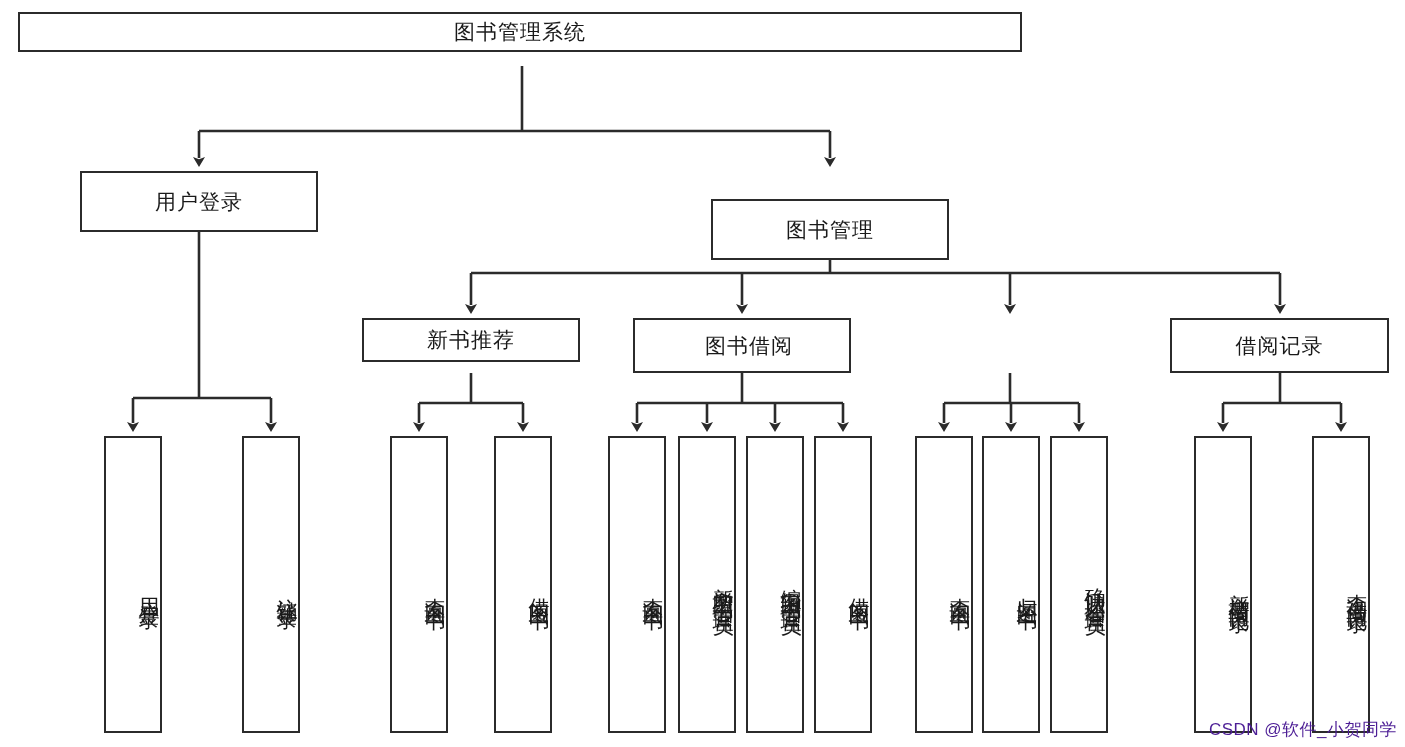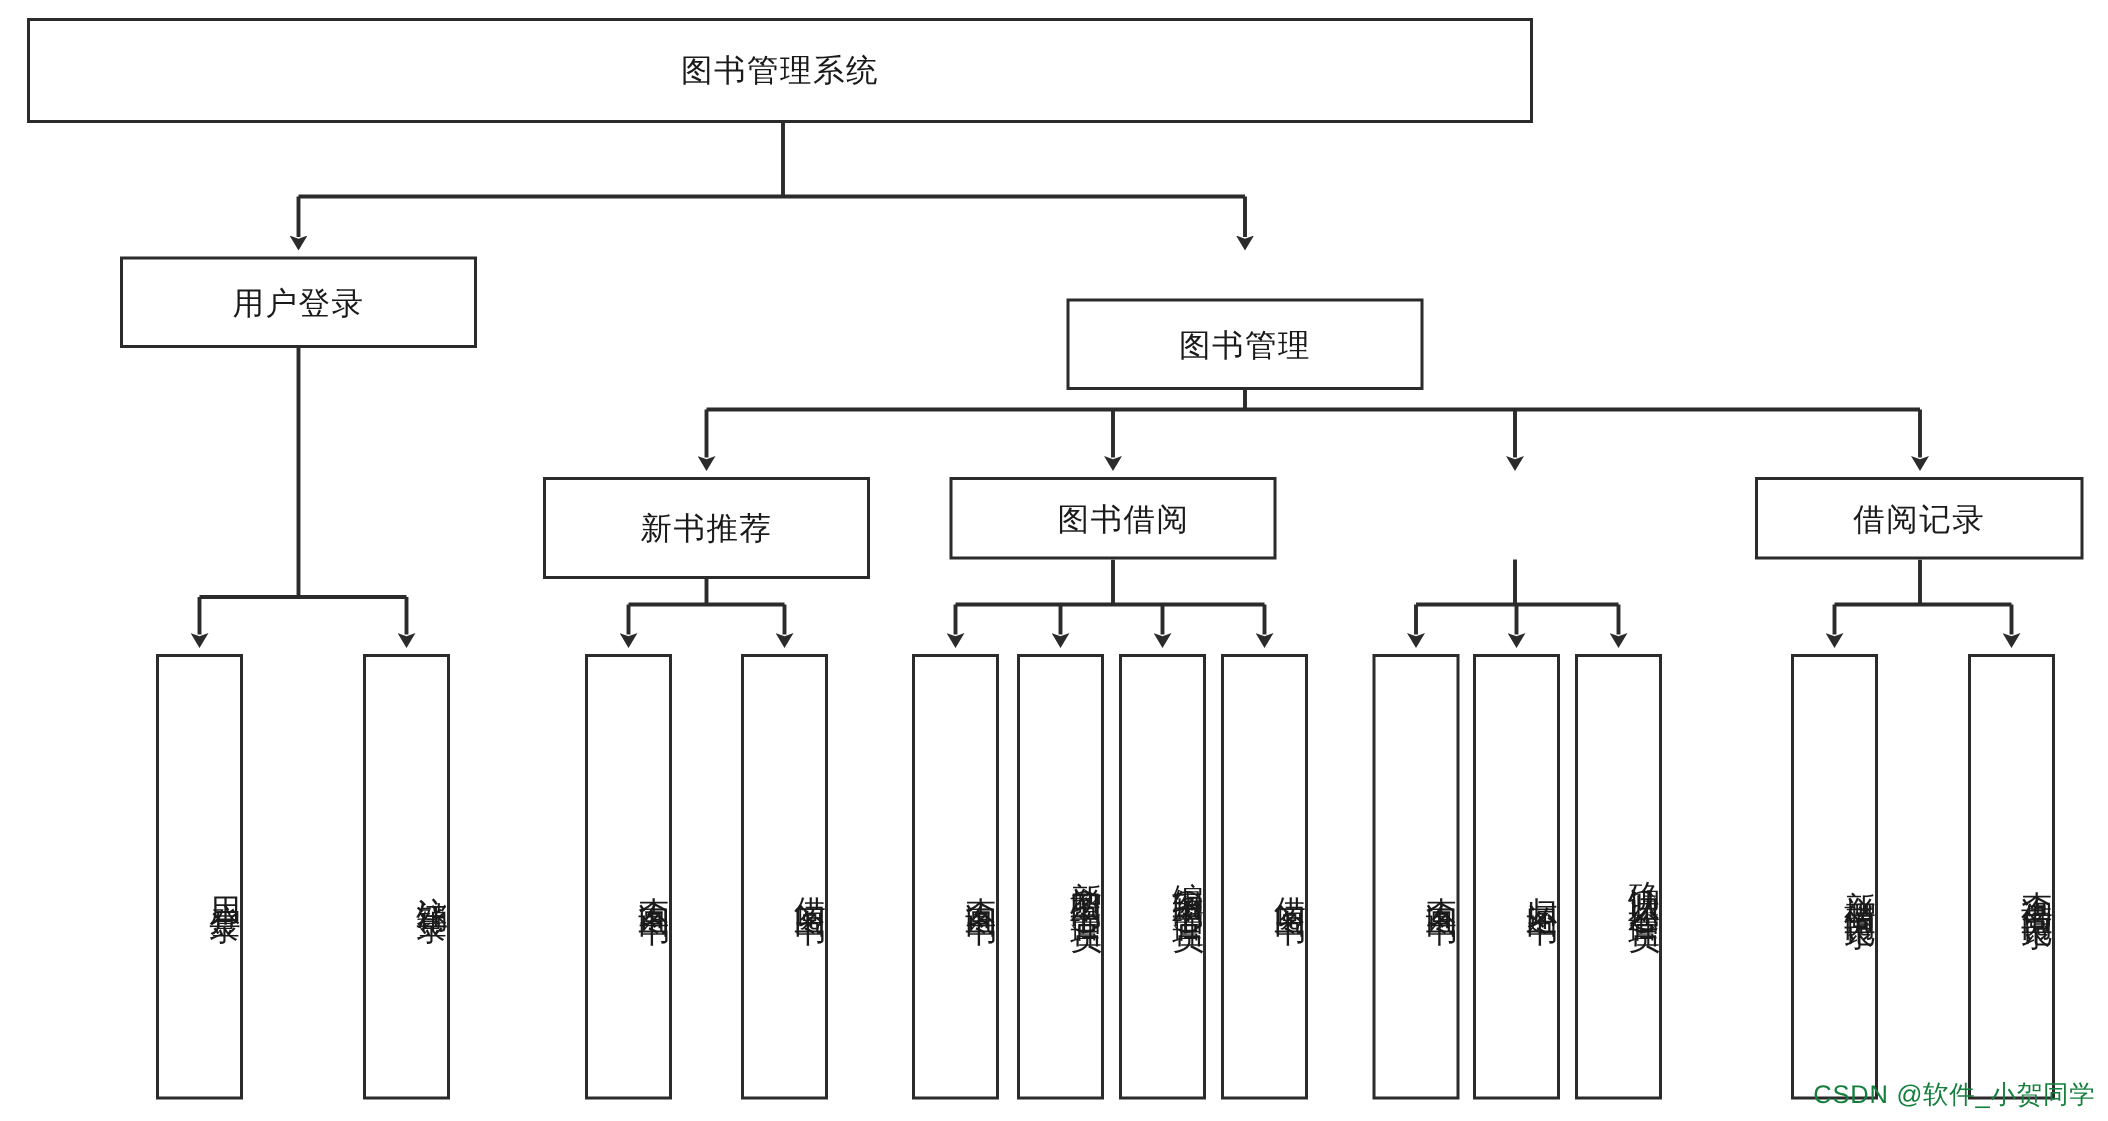--- a/index.html
+++ b/index.html
@@ -49,21 +49,21 @@
     white-space: nowrap;
     padding-top: 8px;
     align-items: flex-start;
     justify-content: center;
   }
   #watermark {
     position: absolute;
     right: 8px;
     bottom: 6px;
     font-size: 17px;
-    color: #15803d;
+    color: #4c1d95;
     white-space: nowrap;
     letter-spacing: 0.5px;
     margin-left: 16px;
   }
 </style>
 </head>
 <body>
 
 <div id="canvas">
 
@@ -110,32 +110,32 @@
       <path d="M1011,403 L1011,423" marker-end="url(#arrow)"></path>
       <path d="M1079,403 L1079,423" marker-end="url(#arrow)"></path>
 
       <path d="M1280,373 L1280,403"></path>
       <path d="M1223,403 L1341,403"></path>
       <path d="M1223,403 L1223,423" marker-end="url(#arrow)"></path>
       <path d="M1341,403 L1341,423" marker-end="url(#arrow)"></path>
     </g>
   </svg>
 
-  <div class="node node-h node-root" style="left:18px; top:12px; width:1004px; height:70px;">
+  <div class="node node-h node-root" style="left:18px; top:12px; width:1004px; height:40px;">
     <span>图书管理系统</span>
   </div>
 
   <div class="node node-h" style="left:80px; top:171px; width:238px; height:61px;">
     <span>用户登录</span>
   </div>
   <div class="node node-h" style="left:711px; top:171px; width:238px; height:61px;margin-top:28px;">
     <span>图书管理</span>
   </div>
 
-  <div class="node node-h" style="left:362px; top:318px; width:218px; height:68px;font-family:Liberation Serif, serif;">
+  <div class="node node-h" style="left:362px; top:318px; width:218px; height:44px;font-family:Liberation Serif, serif;">
     <span>新书推荐</span>
   </div>
   <div class="node node-h" style="left:633px; top:318px; width:218px; height:55px;padding-left:14px;">
     <span>图书借阅</span>
   </div>
   <div class="node node-h" style="left:1170px; top:318px; width:219px; height:55px;">
     <span>借阅记录</span>
   </div>
 
   <div class="node node-v" style="left:104px; top:436px; width:58px; height:297px;">

